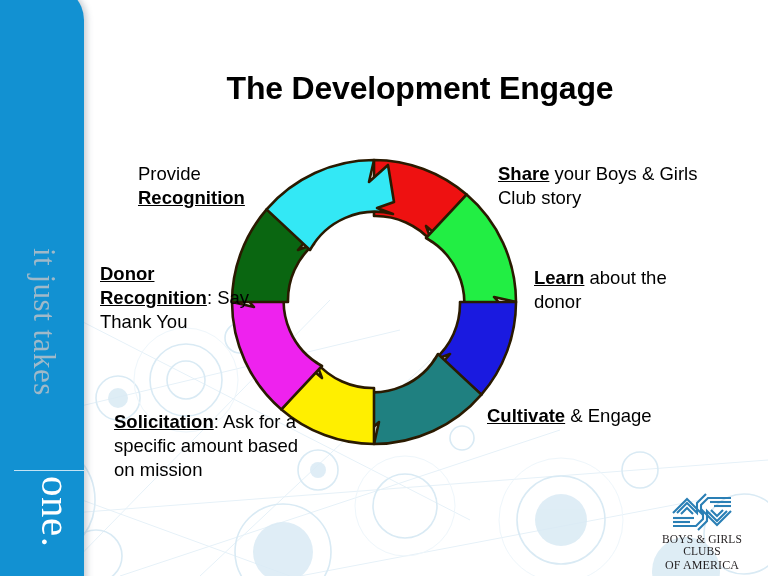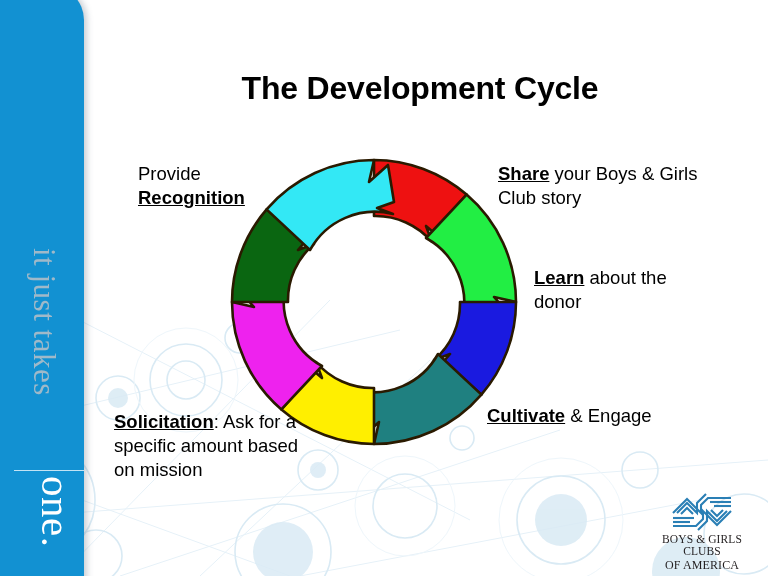--- a/index.html
+++ b/index.html
@@ -188,21 +188,21 @@
   </svg>
 
   <div id="sidebar">
     <div id="sidebar-inner">
       <div id="side-divider"></div>
       <div class="side-text" id="side-tagline">it just takes</div>
       <div class="side-text" id="side-word">one.</div>
     </div>
   </div>
 
-  <div id="title">The Development Cycle</div>
+  <div id="title">The Development Engage</div>
 
   <svg id="cycle" viewBox="0 0 292 292" xmlns="http://www.w3.org/2000/svg">
     <g stroke="#2a1a00" stroke-width="2.6" stroke-linejoin="round">
 
       <path fill="#ee1111" d="M 146,4
                A 142,142 0 0 1 238.6,38.6
                L 224.0,55.0
                L 246.0,62.0
                L 212.0,82.0
                L 198.0,70.0
@@ -279,20 +279,23 @@
                L 165,58
                A 74,74 0 0 0 82,94
                Z"></path>
     </g>
   </svg>
 
   <div class="label" id="label-stewardship">
     <span>Provide </span><b>Recognition</b><span></span>
   </div>
 
+  <div class="label" id="label-donor">
+    <span></span><b>Donor Recognition</b><span>: Say Thank You</span>
+  </div>
 
   <div class="label" id="label-share">
     <span></span><b>Share</b><span> your Boys &amp; Girls Club story</span>
   </div>
 
   <div class="label" id="label-solicit">
     <span></span><b>Solicitation</b><span>: Ask for a specific amount based on mission</span>
   </div>
 
   <div class="label" id="label-learn">

